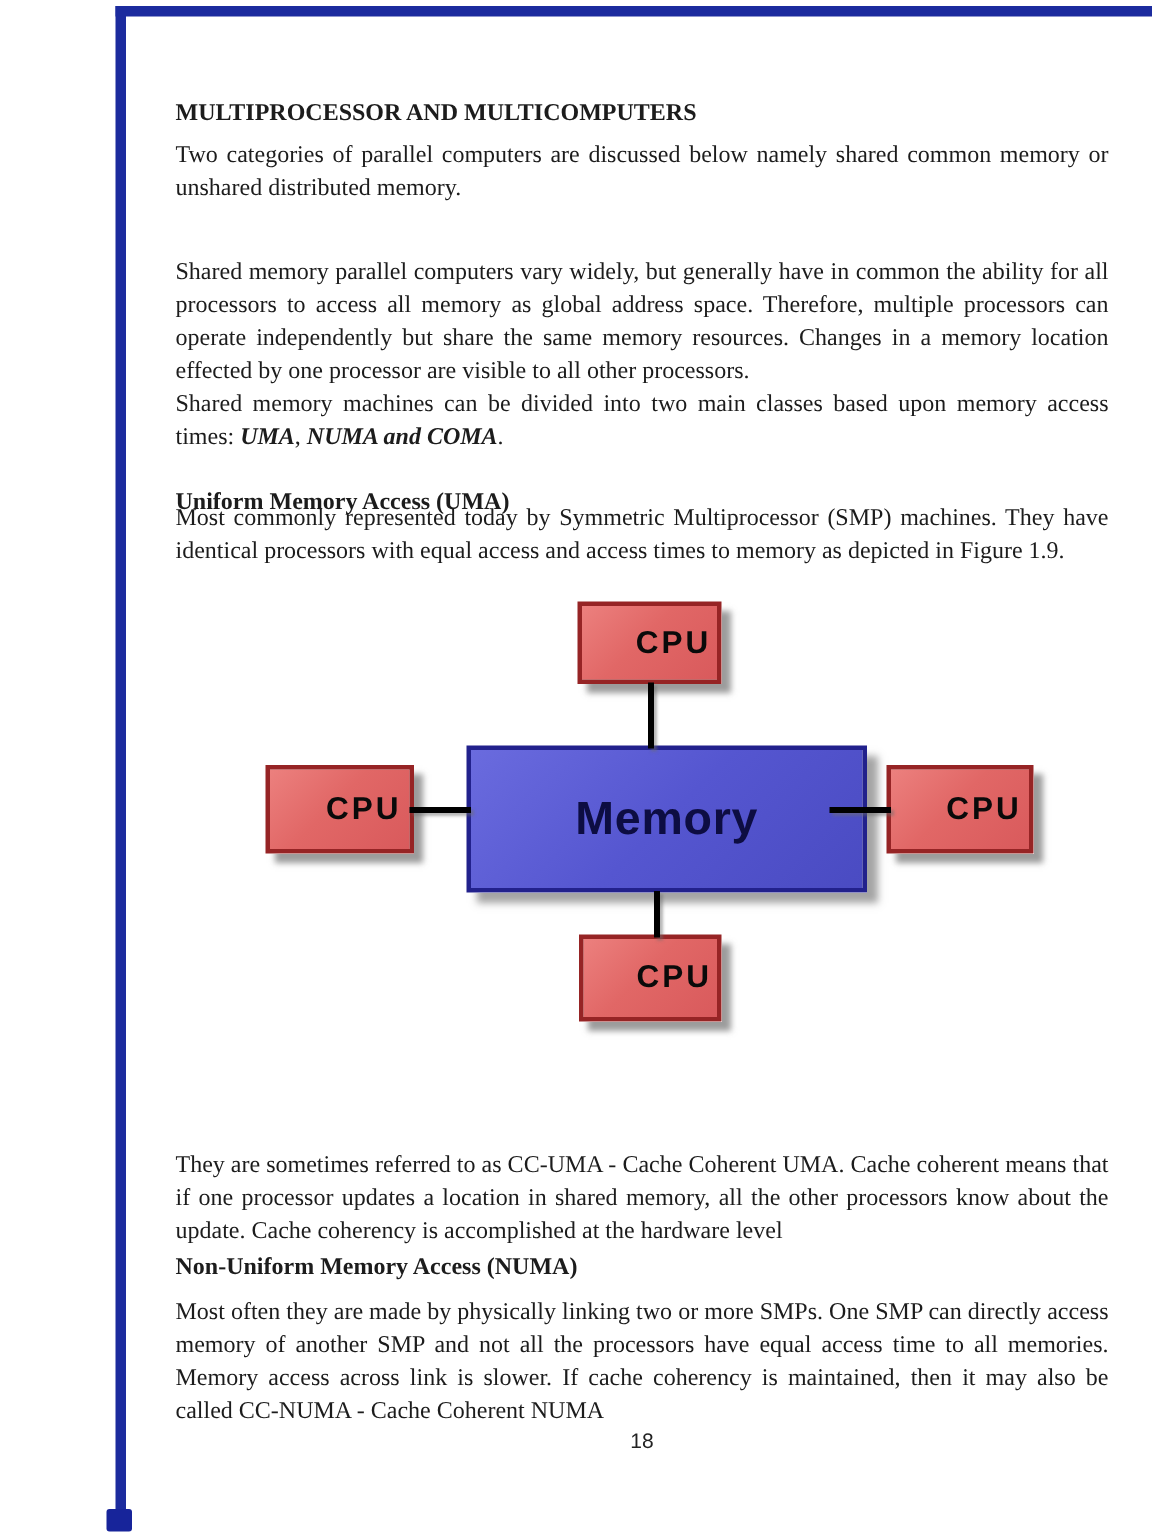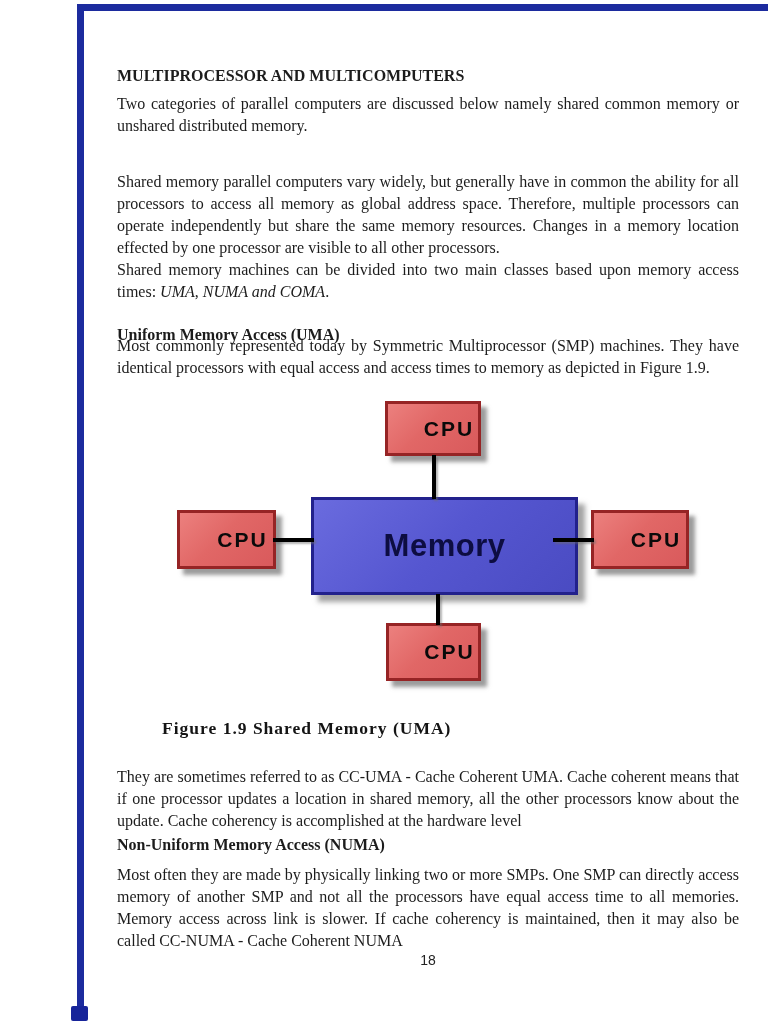--- a/index.html
+++ b/index.html
@@ -10,21 +10,21 @@
 
   
   .scan-top{position:absolute;left:33px;top:4px;width:735px;height:7px;background:#1c2b9e;}
   .scan-left{position:absolute;left:33px;top:4px;width:7px;height:1012px;background:#1c2b9e;}
   .scan-nub{position:absolute;left:27px;top:1006px;width:17px;height:15px;background:#17249a;border-radius:2px;}
 
   .tblock{position:absolute;left:73px;width:622px;color:#1c1c1c;
           font-size:16px;line-height:22px;}
   .para{text-align:justify;}
   .hd{font-weight:bold;}
-  .bi{font-weight:normal;font-style:italic;}
+  .bi{font-weight:bold;font-style:italic;}
 
   
   .figure{position:absolute;left:0;top:396px;width:768px;height:300px;}
   .node{position:absolute;display:flex;align-items:center;justify-content:center;
         font-family:"Liberation Sans",sans-serif;font-weight:bold;}
   .cpu{background:linear-gradient(135deg,#ec807e 0%,#e16766 45%,#d95a5c 100%);
        border:3px solid #962425;box-shadow:6px 6px 4px rgba(90,90,90,0.6);
        font-size:21px;letter-spacing:2px;color:#0a0a0a;padding-left:32px;}
   .memory{background:linear-gradient(135deg,#6a6bde 0%,#5556d0 50%,#4a4bc2 100%);
        border:3px solid #22218c;box-shadow:7px 7px 5px rgba(90,90,90,0.55);
@@ -75,21 +75,20 @@
     <div class="node memory" style="left:267px;top:101px;width:267px;height:98px">
       <span>Memory</span>
     </div>
 
     <div class="conn" style="left:388px;top:59px;width:4px;height:44px"></div>
     <div class="conn" style="left:392px;top:198px;width:4px;height:31px"></div>
     <div class="conn" style="left:229px;top:142px;width:41px;height:4px"></div>
     <div class="conn" style="left:509px;top:142px;width:41px;height:4px"></div>
   </div>
 
-  <div class="caption">Figure 1.9 Shared Memory (UMA)</div>
 
   <div class="tblock para" style="top:766px">They are sometimes referred to as CC-UMA - Cache Coherent UMA. Cache coherent means that if one processor updates a location in shared memory, all the other processors know about the update. Cache coherency is accomplished at the hardware level</div>
 
   <div class="tblock hd" style="top:834px">Non-Uniform Memory Access (NUMA)</div>
 
   <div class="tblock para" style="top:864px">Most often they are made by physically linking two or more SMPs. One SMP can directly access memory of another SMP and not all the processors have equal access time to all memories. Memory access across link is slower. If cache coherency is maintained, then it may also be called CC-NUMA - Cache Coherent NUMA</div>
 
   <div class="pagenum">18</div>
 </div>
 

